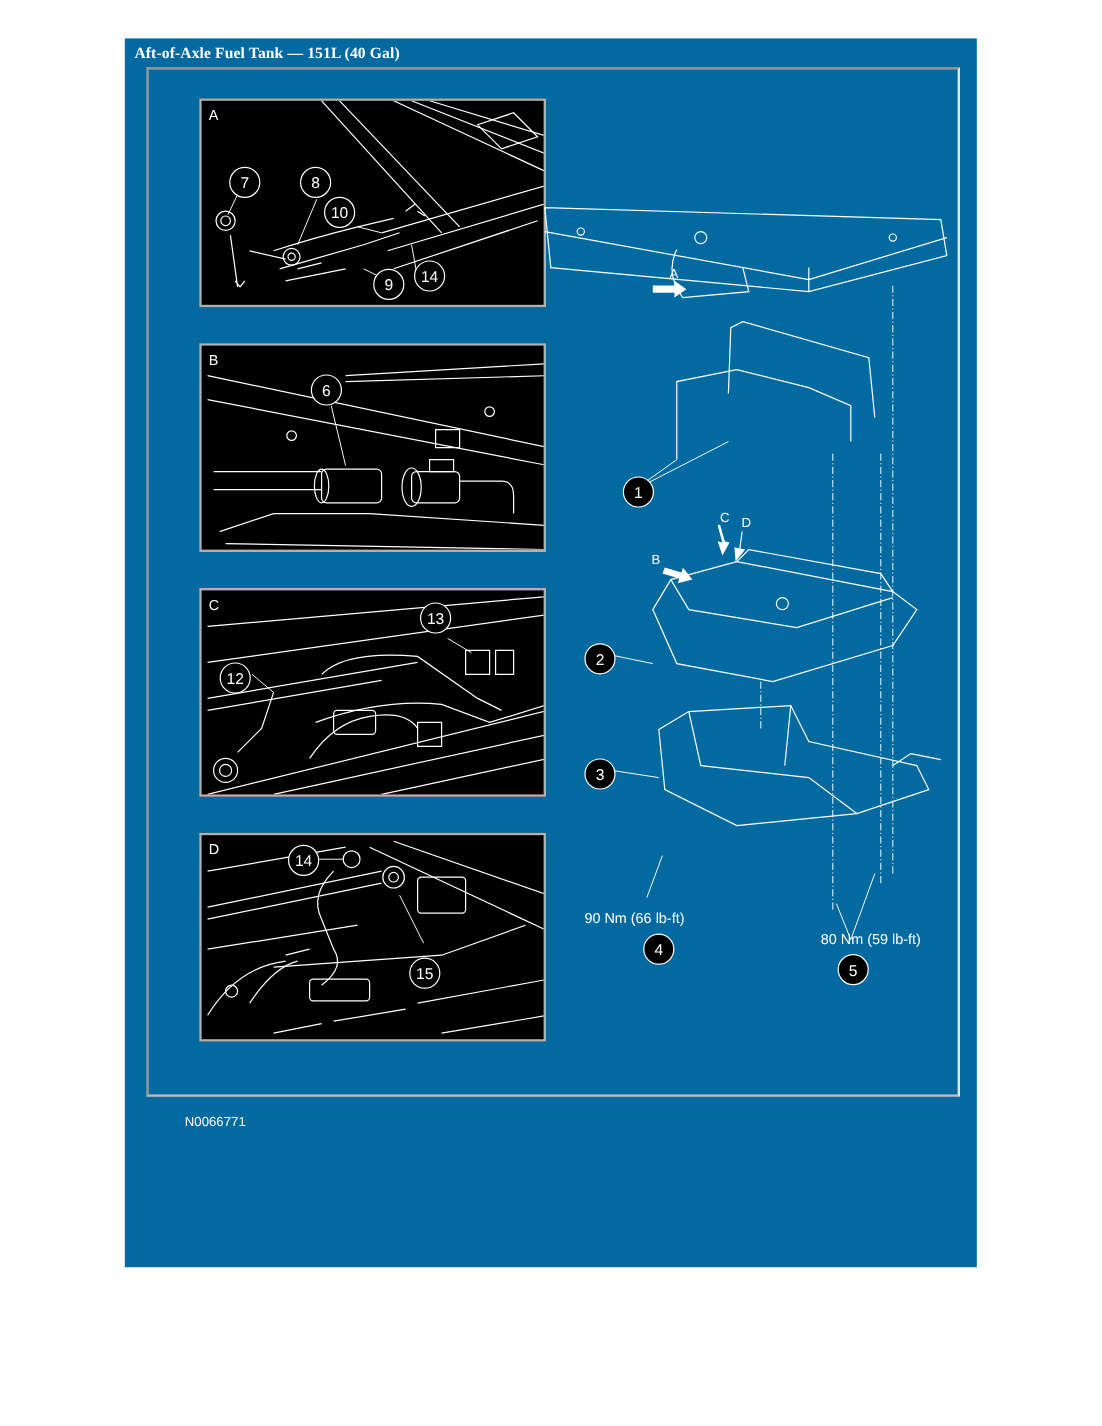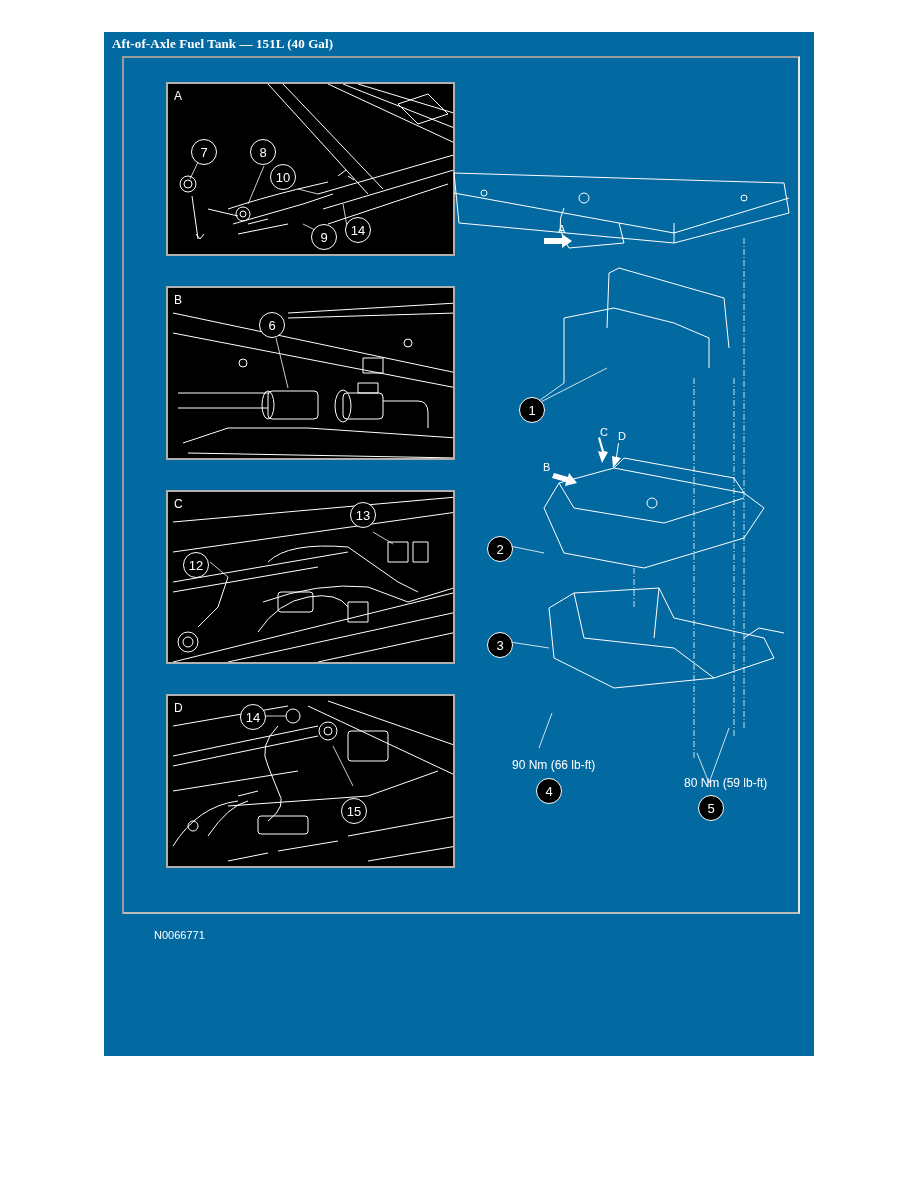--- a/index.html
+++ b/index.html
@@ -179,21 +179,21 @@
       </svg>
 
       <div class="letter" style="left:114px;top:55px;">A</div>
       <div class="letter" style="left:99px;top:293px;">B</div>
       <div class="letter" style="left:156px;top:258px;">C</div>
       <div class="letter" style="left:174px;top:262px;">D</div>
 
       <div class="callout" style="left:75px;top:229px;">1</div>
       <div class="callout" style="left:43px;top:368px;">2</div>
       <div class="callout" style="left:43px;top:464px;">3</div>
-      <div class="torque" style="left:68px;top:590px;">90 Nm (66 lb-ft)</div>
+      <div class="torque" style="left:43px;top:590px;">90 Nm (66 lb-ft)</div>
       <div class="callout" style="left:92px;top:610px;">4</div>
       <div class="torque" style="left:240px;top:608px;">80 Nm (59 lb-ft)</div>
       <div class="callout" style="left:254px;top:627px;">5</div>
     </div>
 
     <div class="fig-id">N0066771</div>
   </div>
 </div>
 
 </body></html>

